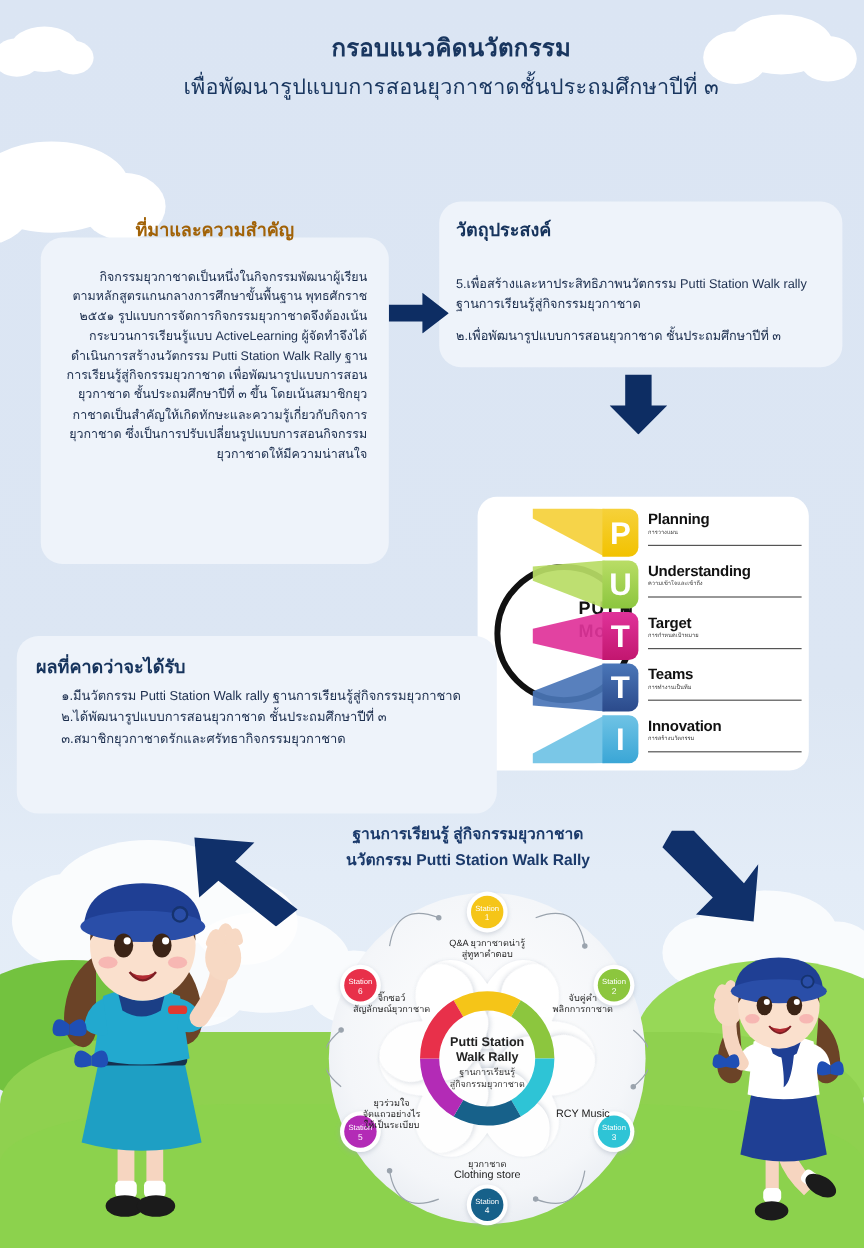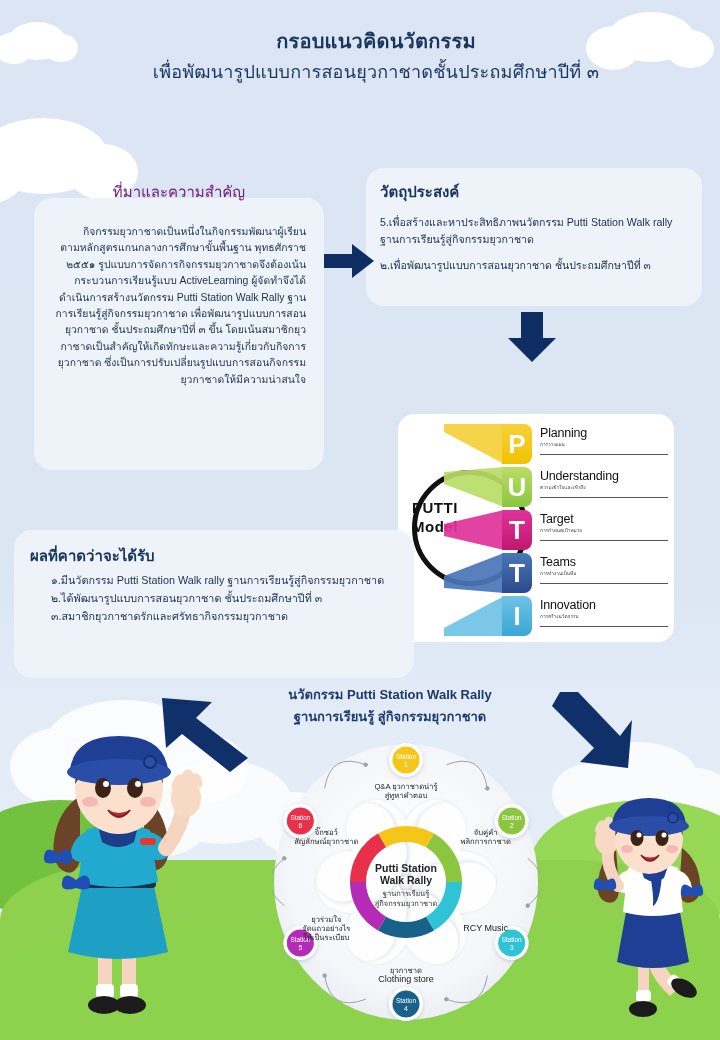--- a/index.html
+++ b/index.html
@@ -100,41 +100,41 @@
     left: 34px; top: 198px;
     width: 290px; height: 272px;
     padding: 26px 18px 14px 18px;
   }
   #card-background .card-title {
     position: absolute;
     left: 0; top: -18px;
     width: 290px;
     text-align: center;
     font-size: 15px;
-    font-weight: normal;
-    color: #701a75;
+    font-weight: bold;
+    color: #a16207;
   }
   #card-background .body-text {
     font-size: 10.4px;
     line-height: 16.4px;
     color: #1b2d4d;
     text-align: right;
     text-indent: 26px;
   }
 
   #card-objective {
     left: 366px; top: 168px;
     width: 336px; height: 138px;
     padding: 12px 14px;
   }
   #card-objective .card-title {
     font-size: 15px;
     font-weight: bold;
     color: #16335c;
-    margin-bottom: 10px;
+    margin-bottom: 25px;
   }
   #card-objective .obj-item {
     font-size: 10.6px;
     line-height: 17px;
     color: #1b2d4d;
     margin-bottom: 9px;
   }
 
   #card-outcome {
     left: 14px; top: 530px;
@@ -188,21 +188,21 @@
     left: 14px; top: 56px;
     width: 116px; height: 116px;
     border: 5px solid #111111;
     border-radius: 50%;
     background: #ffffff;
   }
   .putti-circle-label {
     position: absolute;
     left: 14px; top: 84px;
     width: 116px;
-    text-align: left;
+    text-align: right;
     font-size: 15px;
     font-weight: bold;
     color: #111;
     line-height: 19px;
     letter-spacing: .5px;
   }
   .putti-rows {
     position: absolute;
     left: 104px; top: 10px;
     width: 172px;
@@ -229,21 +229,21 @@
     width: 62px; height: 40px;
     opacity: .92;
   }
   .putti-text {
     position: absolute;
     left: 38px; top: 2px;
     width: 132px;
   }
   .putti-text .eng {
     font-size: 12.5px;
-    font-weight: normal;
+    font-weight: bold;
     color: #111;
     line-height: 14px;
     letter-spacing: -.2px;
   }
   .putti-text .tha {
     font-size: 5px;
     color: #333;
     line-height: 8px;
     transform: scale(.95);
     transform-origin: left top;
@@ -423,22 +423,22 @@
           <div class="putti-text">
             <div class="eng">Innovation</div>
             <div class="tha">การสร้างนวัตกรรม</div>
             <div class="rule"></div>
           </div>
         </div>
       </div>
   </div>
 
   <div id="bottom-title">
+    <div>ฐานการเรียนรู้  สู่กิจกรรมยุวกาชาด</div>
     <div>นวัตกรรม  Putti  Station  Walk  Rally</div>
-    <div>ฐานการเรียนรู้  สู่กิจกรรมยุวกาชาด</div>
   </div>
 
   <div class="card" id="card-outcome">
     <div class="card-title">ผลที่คาดว่าจะได้รับ</div>
     <div class="out-item">๑.มีนวัตกรรม Putti Station Walk rally ฐานการเรียนรู้สู่กิจกรรมยุวกาชาด</div>
     <div class="out-item">๒.ได้พัฒนารูปแบบการสอนยุวกาชาด ชั้นประถมศึกษาปีที่ ๓</div>
     <div class="out-item">๓.สมาชิกยุวกาชาดรักและศรัทธากิจกรรมยุวกาชาด</div>
   </div>
 
   <div class="arrow" id="arrow-upleft">

